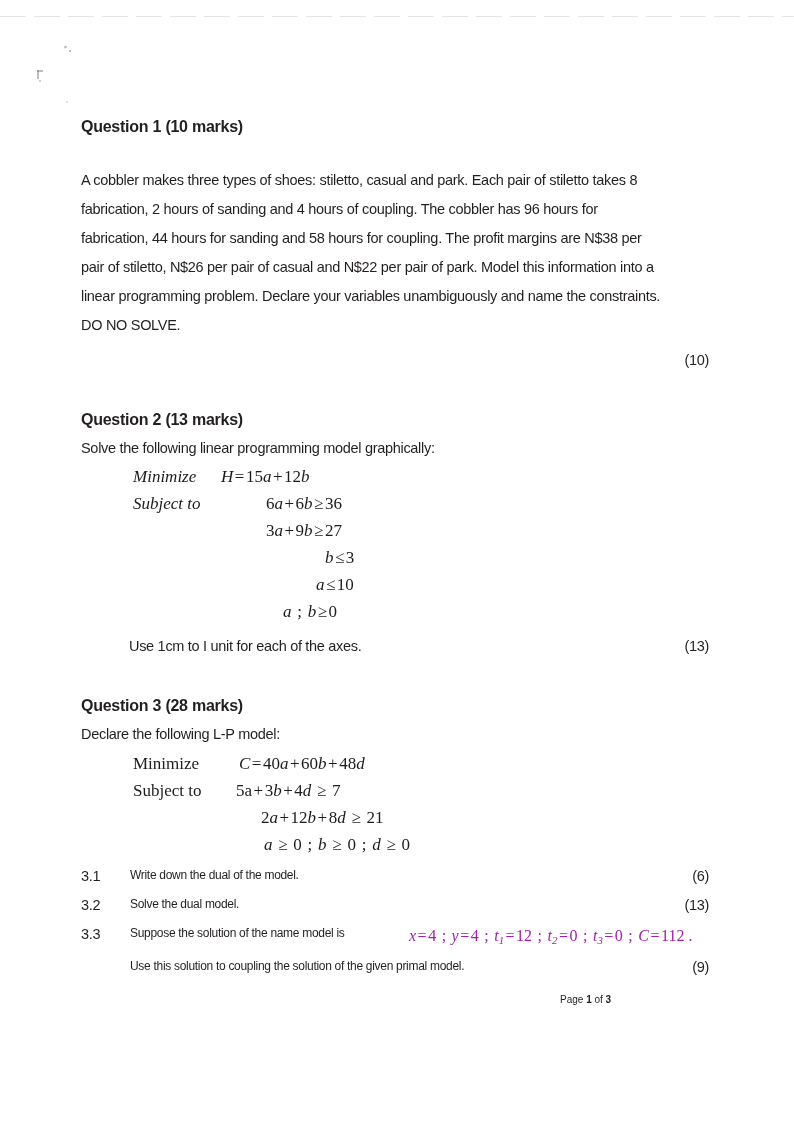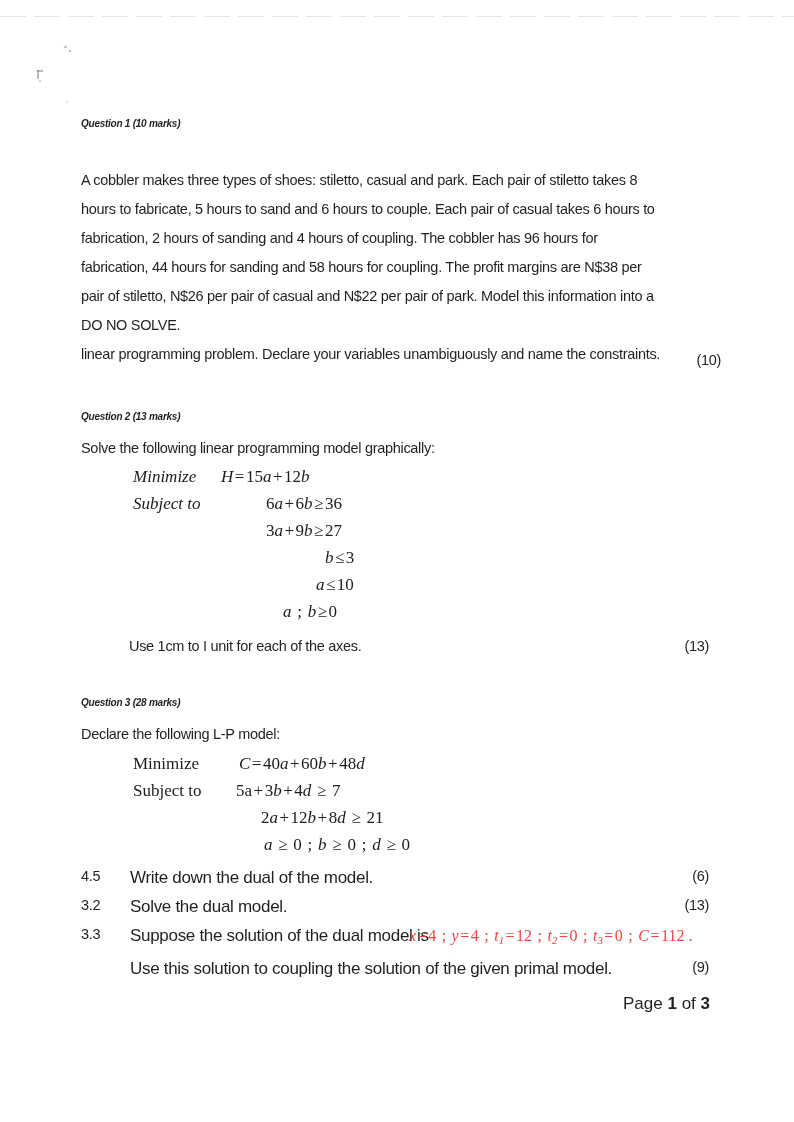--- a/index.html
+++ b/index.html
@@ -49,24 +49,23 @@
   .content {
     position: absolute;
     left: 81px;
     top: 0;
     width: 628px;
   }
 
   .q-heading {
     font-family: "Liberation Sans", sans-serif;
     font-weight: bold;
-    font-size: 10px;
+    font-size: 16px;
     letter-spacing: -0.25px;
     color: #231f20;
-    font-style: italic;
   }
 
   .body-line {
     font-family: "Liberation Sans", sans-serif;
     font-size: 14.5px;
     letter-spacing: -0.3px;
     color: #231f20;
     white-space: pre;
   }
 
@@ -108,49 +107,49 @@
     vertical-align: -0.28em;
     font-style: italic;
   }
 
   .mathline { position: absolute; white-space: pre; }
 
   .inline-math {
     font-family: "Liberation Serif", serif;
     font-size: 16px;
     white-space: pre;
-    color: #ef4444;
+    color: #a21caf;
   }
 
   
   .footer {
     position: absolute;
     left: 560px;
     top: 994px;
     width: 150px;
-    text-align: right;
-    font-family: "Liberation Sans", sans-serif;
-    font-size: 17px;
+    text-align: left;
+    font-family: "Liberation Sans", sans-serif;
+    font-size: 10px;
     color: #231f20;
   }
   .footer b { font-weight: bold; }
 
   .sub-num {
     position: absolute;
     left: 0;
     font-family: "Liberation Sans", sans-serif;
     font-size: 14.5px;
     letter-spacing: -0.3px;
     color: #231f20;
   }
   .sub-text {
     position: absolute;
     left: 49px;
     font-family: "Liberation Sans", sans-serif;
-    font-size: 17px;
+    font-size: 12px;
     letter-spacing: -0.3px;
     color: #231f20;
     white-space: pre;
   }
 </style>
 </head>
 <body>
 
 <div class="page">
 
@@ -161,29 +160,28 @@
   <div class="speck s4"></div>
   <div class="speck s5"></div>
   <div class="speck s6"></div>
 
   <div class="content">
 
     <div class="q-heading" style="position:absolute; top:118px;">Question 1 (10 marks)</div>
 
     <div class="para" style="top:145px;">
       <div class="body-line">A cobbler makes three types of shoes: stiletto, casual and park. Each pair of stiletto takes 8</div>
-      <div class="body-line">hours to fabricate, 5 hours to sand and 6 hours to couple. Each pair of casual takes 6 hours to</div>
       <div class="body-line">fabrication, 2 hours of sanding and 4 hours of coupling. The cobbler has 96 hours for</div>
       <div class="body-line">fabrication, 44 hours for sanding and 58 hours for coupling. The profit margins are N$38 per</div>
       <div class="body-line">pair of stiletto, N$26 per pair of casual and N$22 per pair of park. Model this information into a</div>
+      <div class="body-line">linear programming problem. Declare your variables unambiguously and name the constraints.</div>
       <div class="body-line">DO NO SOLVE.</div>
-      <div class="body-line">linear programming problem. Declare your variables unambiguously and name the constraints.</div>
     </div>
 
-    <div class="marks" style="top:352px; left:570px;">(10)</div>
+    <div class="marks" style="top:352px; left:558px;">(10)</div>
 
     <div class="q-heading" style="position:absolute; top:411px;">Question 2 (13 marks)</div>
 
     <div class="body-line" style="position:absolute; top:440px;">Solve the following linear programming model graphically:</div>
 
     <div class="mathline math math-it" style="top:467px; left:52px;">Minimize</div>
     <div class="mathline math" style="top:467px; left:140px;"><var>H</var><span class="op">=</span>15<var>a</var><span class="op">+</span>12<var>b</var></div>
 
     <div class="mathline math math-it" style="top:494px; left:52px;">Subject to</div>
     <div class="mathline math" style="top:494px; left:185px;">6<var>a</var><span class="op">+</span>6<var>b</var><span class="op">≥</span>36</div>
@@ -206,30 +204,30 @@
     <div class="mathline math math-up" style="top:754px; left:52px;">Minimize</div>
     <div class="mathline math" style="top:754px; left:158px;"><var>C</var><span class="op">=</span>40<var>a</var><span class="op">+</span>60<var>b</var><span class="op">+</span>48<var>d</var></div>
 
     <div class="mathline math math-up" style="top:781px; left:52px;">Subject to</div>
     <div class="mathline math" style="top:781px; left:155px;"><span class="math-up">5a</span><span class="op">+</span>3<var>b</var><span class="op">+</span>4<var>d</var> <span class="op">≥</span> 7</div>
 
     <div class="mathline math" style="top:808px; left:180px;">2<var>a</var><span class="op">+</span>12<var>b</var><span class="op">+</span>8<var>d</var> <span class="op">≥</span> 21</div>
 
     <div class="mathline math" style="top:835px; left:183px;"><var>a</var> <span class="op">≥</span> 0 <span class="op">;</span> <var>b</var> <span class="op">≥</span> 0 <span class="op">;</span> <var>d</var> <span class="op">≥</span> 0</div>
 
-    <div class="sub-num" style="top:868px;">4.5</div>
+    <div class="sub-num" style="top:868px;">3.1</div>
     <div class="sub-text" style="top:868px;">Write down the dual of the model.</div>
     <div class="marks" style="top:868px; left:558px;">(6)</div>
 
     <div class="sub-num" style="top:897px;">3.2</div>
     <div class="sub-text" style="top:897px;">Solve the dual model.</div>
     <div class="marks" style="top:897px; left:558px;">(13)</div>
 
     <div class="sub-num" style="top:926px;">3.3</div>
-    <div class="sub-text" style="top:926px;">Suppose the solution of the dual model is </div>
+    <div class="sub-text" style="top:926px;">Suppose the solution of the name model is </div>
     <div class="mathline inline-math" style="top:927px; left:328px;"><var>x</var><span class="op">=</span>4 <span class="op">;</span> <var>y</var><span class="op">=</span>4 <span class="op">;</span> <var>t</var><sub>1</sub><span class="op">=</span>12 <span class="op">;</span> <var>t</var><sub>2</sub><span class="op">=</span>0 <span class="op">;</span> <var>t</var><sub>3</sub><span class="op">=</span>0 <span class="op">;</span> <var>C</var><span class="op">=</span>112 .</div>
 
     <div class="sub-text" style="top:959px;">Use this solution to coupling the solution of the given primal model.</div>
     <div class="marks" style="top:959px; left:558px;">(9)</div>
 
   </div>
 
   <div class="footer"><span>Page </span><b>1</b><span> of </span><b>3</b></div>
 
 </div>

